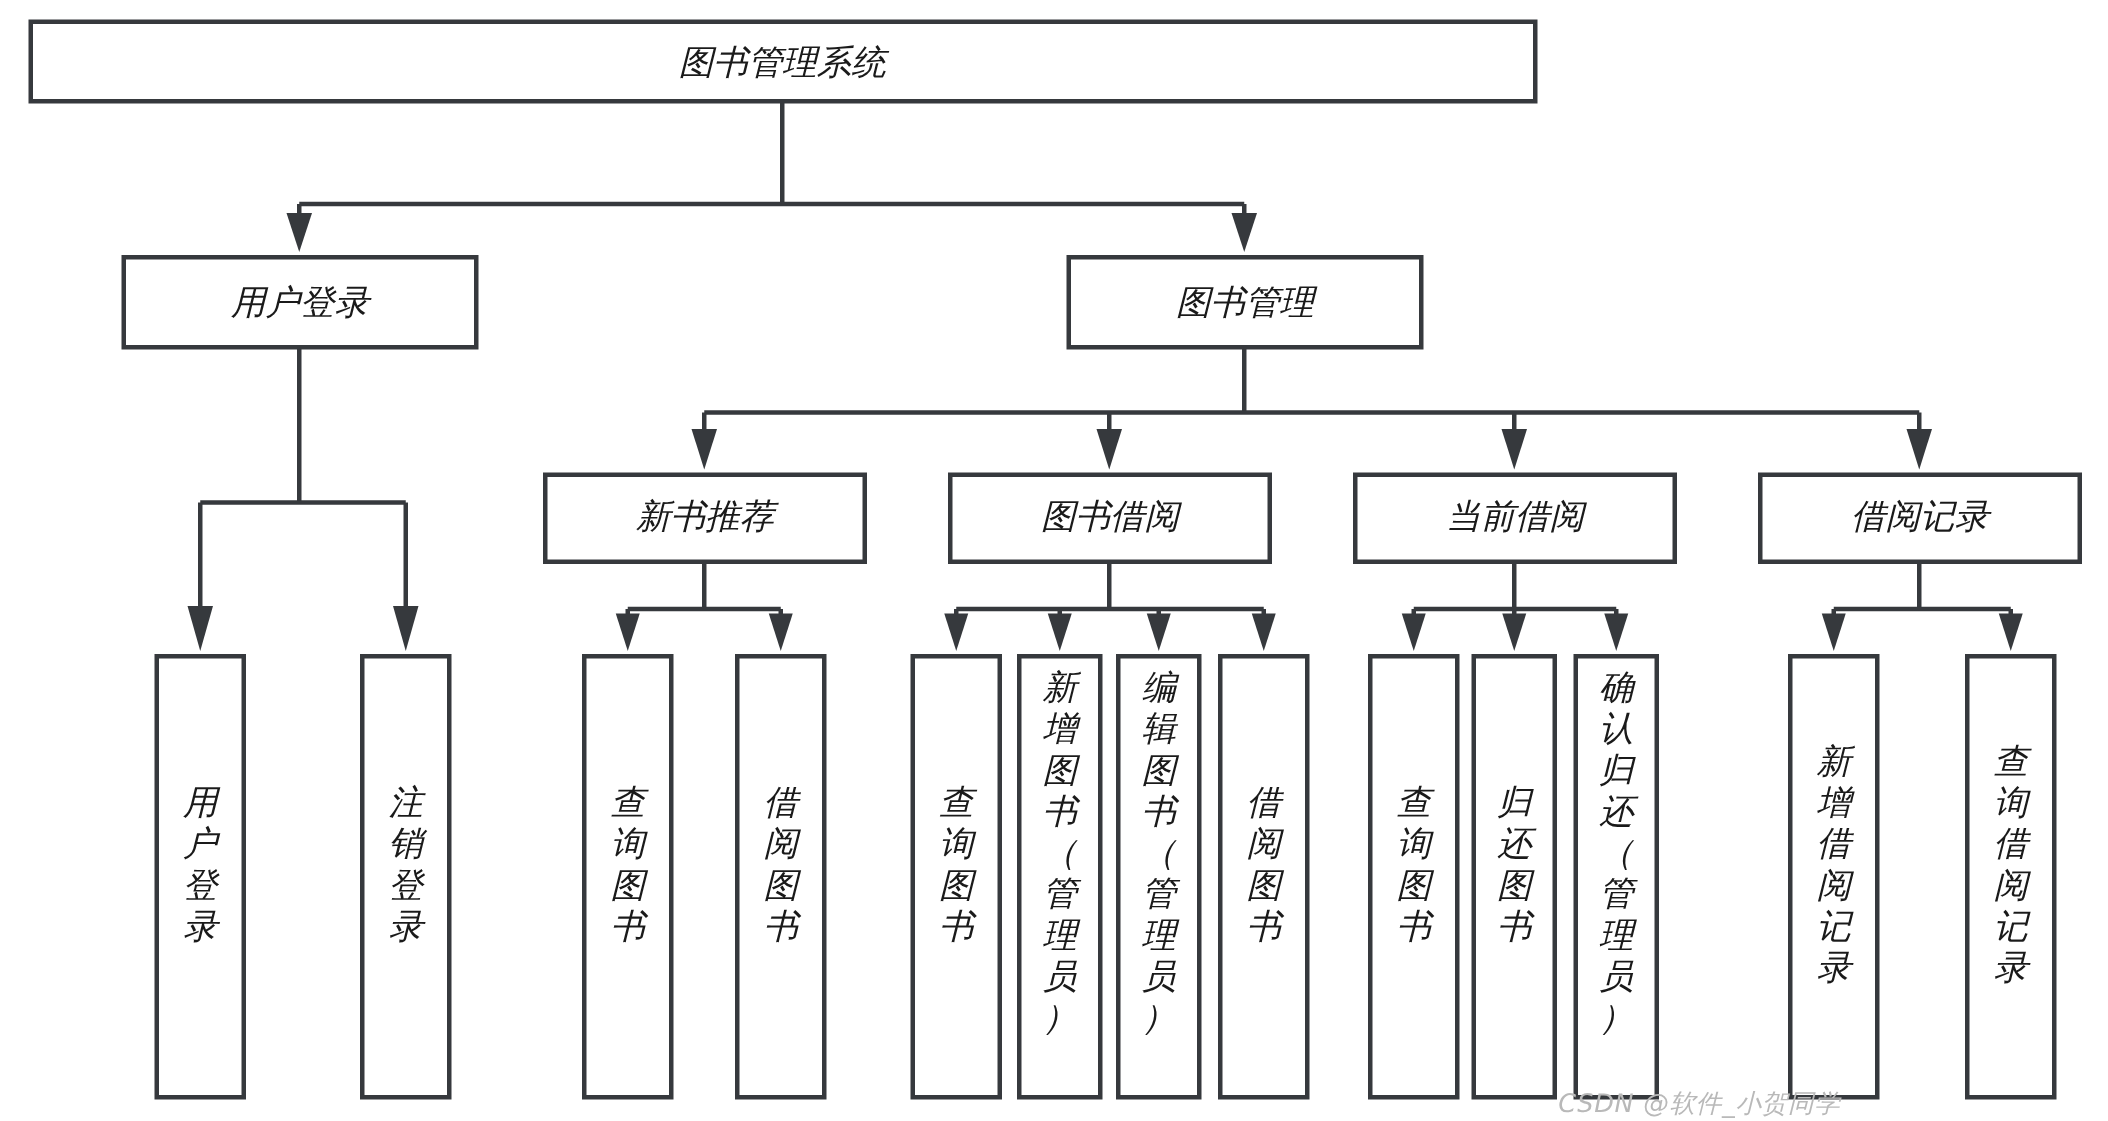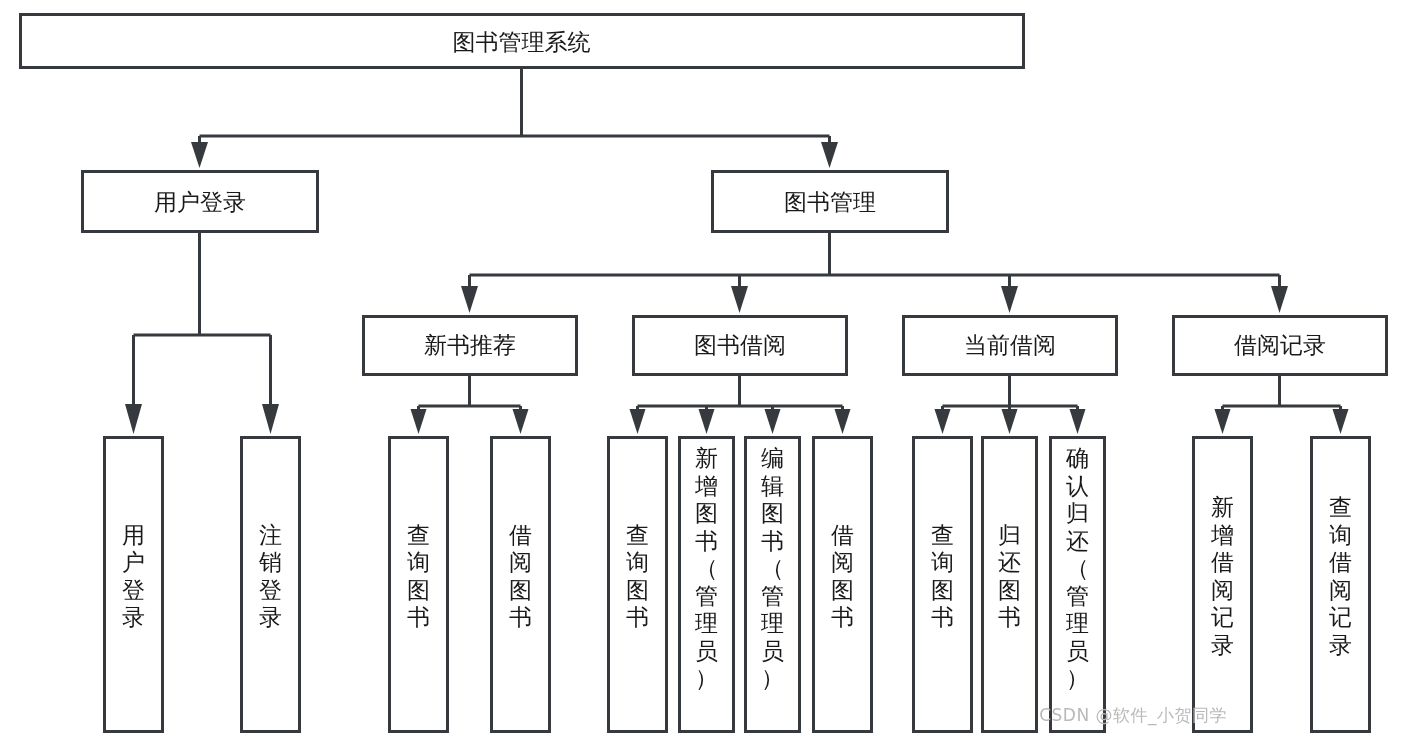--- a/index.html
+++ b/index.html
@@ -11,20 +11,21 @@
     width: 1405px;
     height: 747px;
     font-family: "DejaVu Sans", "Liberation Sans", sans-serif;
     overflow: hidden;
     position: relative;
   }
   #diagram-root {
     position: relative;
     width: 1239px;
     height: 747px;
+    font-style: italic;
   }
   svg#flowchart {
     position: absolute;
     top: 0;
     left: 0;
     width: 1405px;
     height: 747px;
     display: block;
   }
   .node-box {
@@ -51,21 +52,21 @@
   }
   .node-label-vertical {
     fill: #1a1a1a;
     font-family: "DejaVu Sans", "Liberation Sans", sans-serif;
     font-size: 23px;
     text-anchor: middle;
   }
   .watermark-text {
     position: absolute;
     right: 12px;
-    bottom: 20px;
+    bottom: 0;
     font-family: "DejaVu Sans", "Liberation Sans", sans-serif;
     font-size: 17px;
     color: #b9b9b9;
     white-space: nowrap;
     letter-spacing: 0.5px;
     user-select: none;
   }
 </style>
 </head>
 <body>

